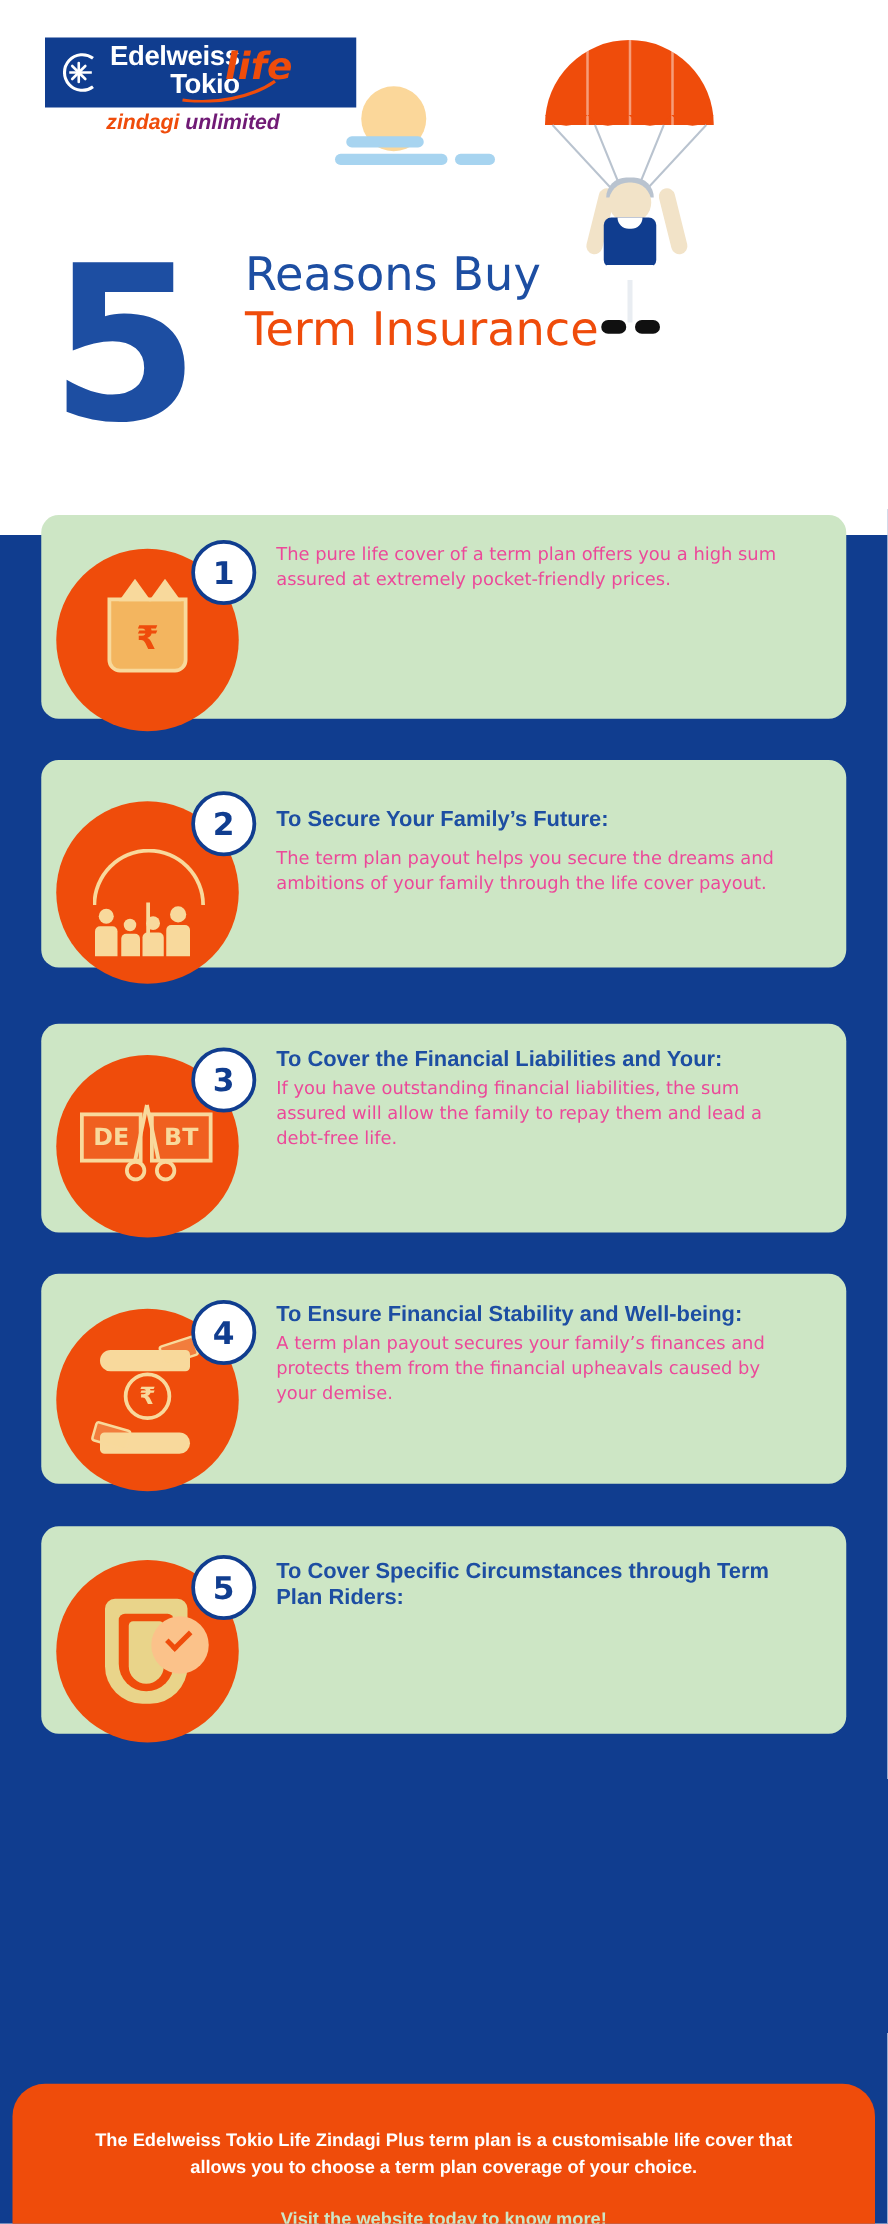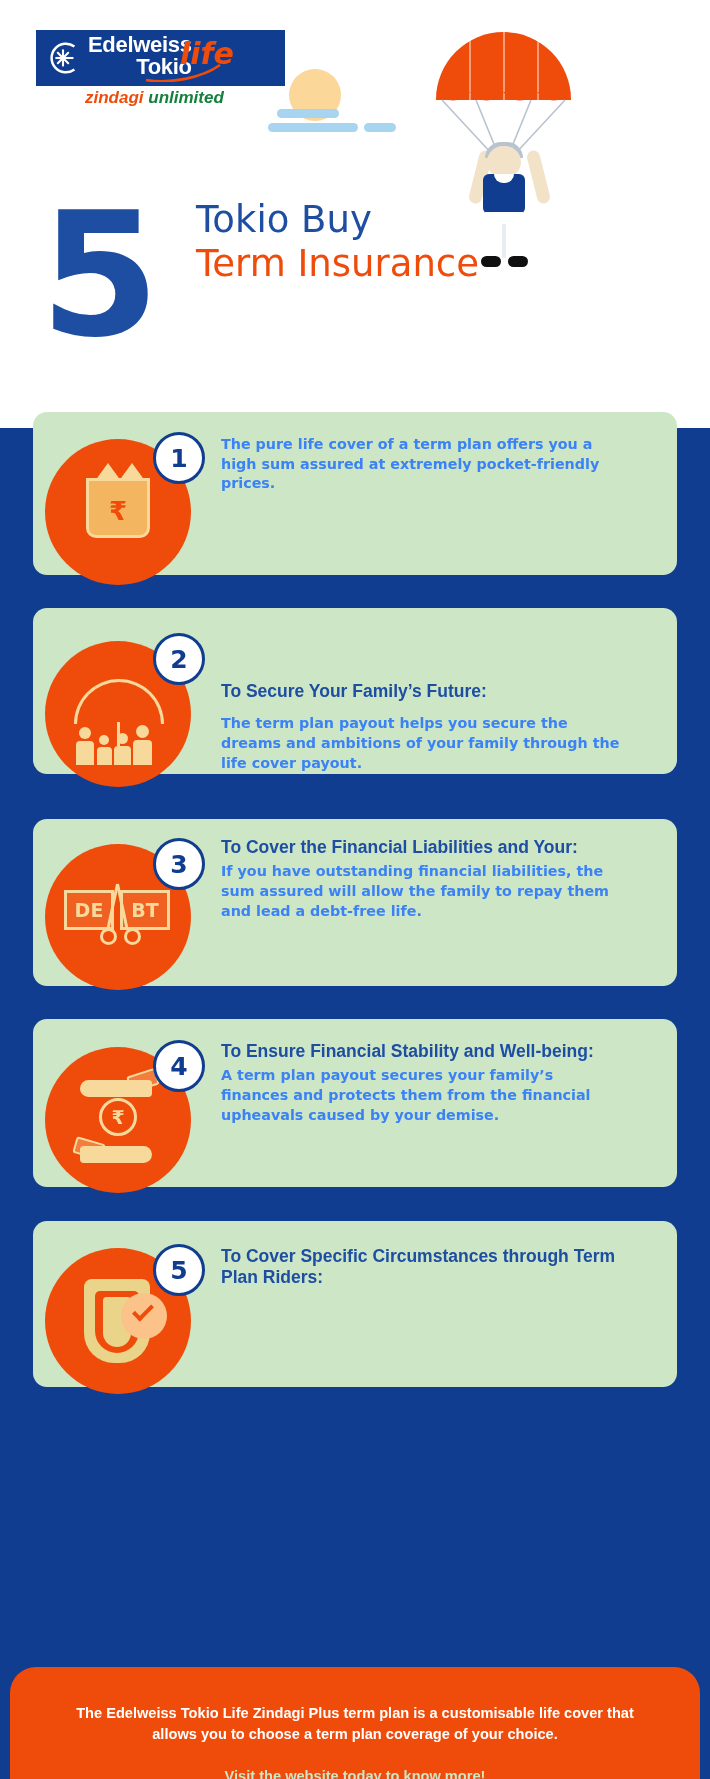--- a/index.html
+++ b/index.html
@@ -13,21 +13,21 @@
   
   .header { position: absolute; left: 0; top: 0; width: 710px; height: 428px; background: #ffffff; }
 
   .logo-box { position: absolute; left: 36px; top: 30px; width: 249px; height: 56px; background: #103d8f; text-align: right; }
   .logo-mark { position: absolute; left: 8px; top: 9px; width: 38px; height: 38px; }
   .logo-words { position: absolute; left: 52px; top: 4px; color: #ffffff; font-weight: bold; line-height: 0.98; font-size: 22px; letter-spacing: -0.3px; }
   .logo-life { position: absolute; left: 144px; top: 6px; color: #ef4c0b; font-style: italic; font-weight: bold; font-size: 30px; font-family: "DejaVu Sans", sans-serif; }
   .logo-swoosh { position: absolute; left: 108px; top: 34px; width: 80px; height: 18px; }
   .tagline { position: absolute; left: 85px; top: 88px; font-style: italic; font-weight: bold; font-size: 17px; }
   .tagline .t1 { color: #ef4c0b; }
-  .tagline .t2 { color: #15803d; }
+  .tagline .t2 { color: #701a75; }
 
   
   .sun { position: absolute; left: 289px; top: 69px; width: 52px; height: 52px; border-radius: 50%; background: #fbd79a; }
   .cloud { position: absolute; height: 9px; border-radius: 5px; background: #a7d4f0; }
 
   
   .chute { position: absolute; left: 436px; top: 32px; width: 135px; height: 68px;
            border-radius: 68px 68px 0 0; background: #ef4c0b; overflow: hidden; }
   .chute-seam { position: absolute; top: 0; width: 2px; height: 68px; background: rgba(255,255,255,.45); }
   .chute-cut { position: absolute; left: 436px; top: 92px; width: 135px; height: 18px; }
@@ -66,26 +66,26 @@
   .num { position: absolute; width: 52px; height: 52px; border-radius: 50%; background: #ffffff;
          border: 3px solid #103d8f; color: #103d8f; font-size: 25px; font-weight: bold;
          font-family: "DejaVu Sans", sans-serif; display: flex; align-items: center; justify-content: center; }
   .n1 { left: 153px; top: 432px; }
   .n2 { left: 153px; top: 633px; }
   .n3 { left: 153px; top: 838px; }
   .n4 { left: 153px; top: 1040px; }
   .n5 { left: 153px; top: 1244px; }
 
   .txt { position: absolute; left: 221px; width: 400px; }
-  .t1p { top: 431px; } .t2p { top: 681px; } .t3p { top: 837px; }
+  .t1p { top: 431px; } .t2p { top: 645px; } .t3p { top: 837px; }
   .t4p { top: 1041px; } .t5p { top: 1246px; }
   .card-title { font-size: 17.5px; font-weight: bold; color: #1d4ea2;
                 font-family: "Liberation Sans", sans-serif; line-height: 1.22; }
-  .card-body { margin-top: 4px; font-size: 14.3px; color: #3b82f6; line-height: 1.38;
-               font-family: "DejaVu Sans", sans-serif; font-weight: bold; }
+  .card-body { margin-top: 4px; font-size: 14.3px; color: #ec4899; line-height: 1.38;
+               font-family: "DejaVu Sans", sans-serif; }
 
   
   .ic { position: absolute; }
   .pocket { left: 86px; top: 478px; width: 64px; height: 60px; border: 3px solid #f8d99c;
             border-radius: 0 0 10px 10px; background: #f3b55f; }
   .pocket-flapA, .pocket-flapB { position: absolute; width: 0; height: 0; border-left: 13px solid transparent;
             border-right: 13px solid transparent; border-bottom: 18px solid #f8d99c; }
   .rupee { position: absolute; left: 100px; top: 496px; width: 36px; color: #ef4c0b; font-size: 26px;
            font-weight: bold; text-align: center; font-family: "DejaVu Sans", sans-serif; }
 
@@ -179,21 +179,21 @@
   <div class="p-head"></div>
   <div class="p-body"></div>
   <div class="p-collar"></div>
   <div class="p-legs"></div>
   <div class="p-gap"></div>
   <div class="p-shoe" style="left:481px;"></div>
   <div class="p-shoe" style="left:508px;"></div>
 
   <div class="big5">5</div>
   <div class="title">
-    <div>Tokio Buy</div>
+    <div>Reasons Buy</div>
     <div class="orange">Term Insurance</div>
   </div>
 </div>
 
 <div class="blue-body"></div>
 
 <div class="card c1"></div>
 <div class="card c2"></div>
 <div class="card c3"></div>
 <div class="card c4"></div>

